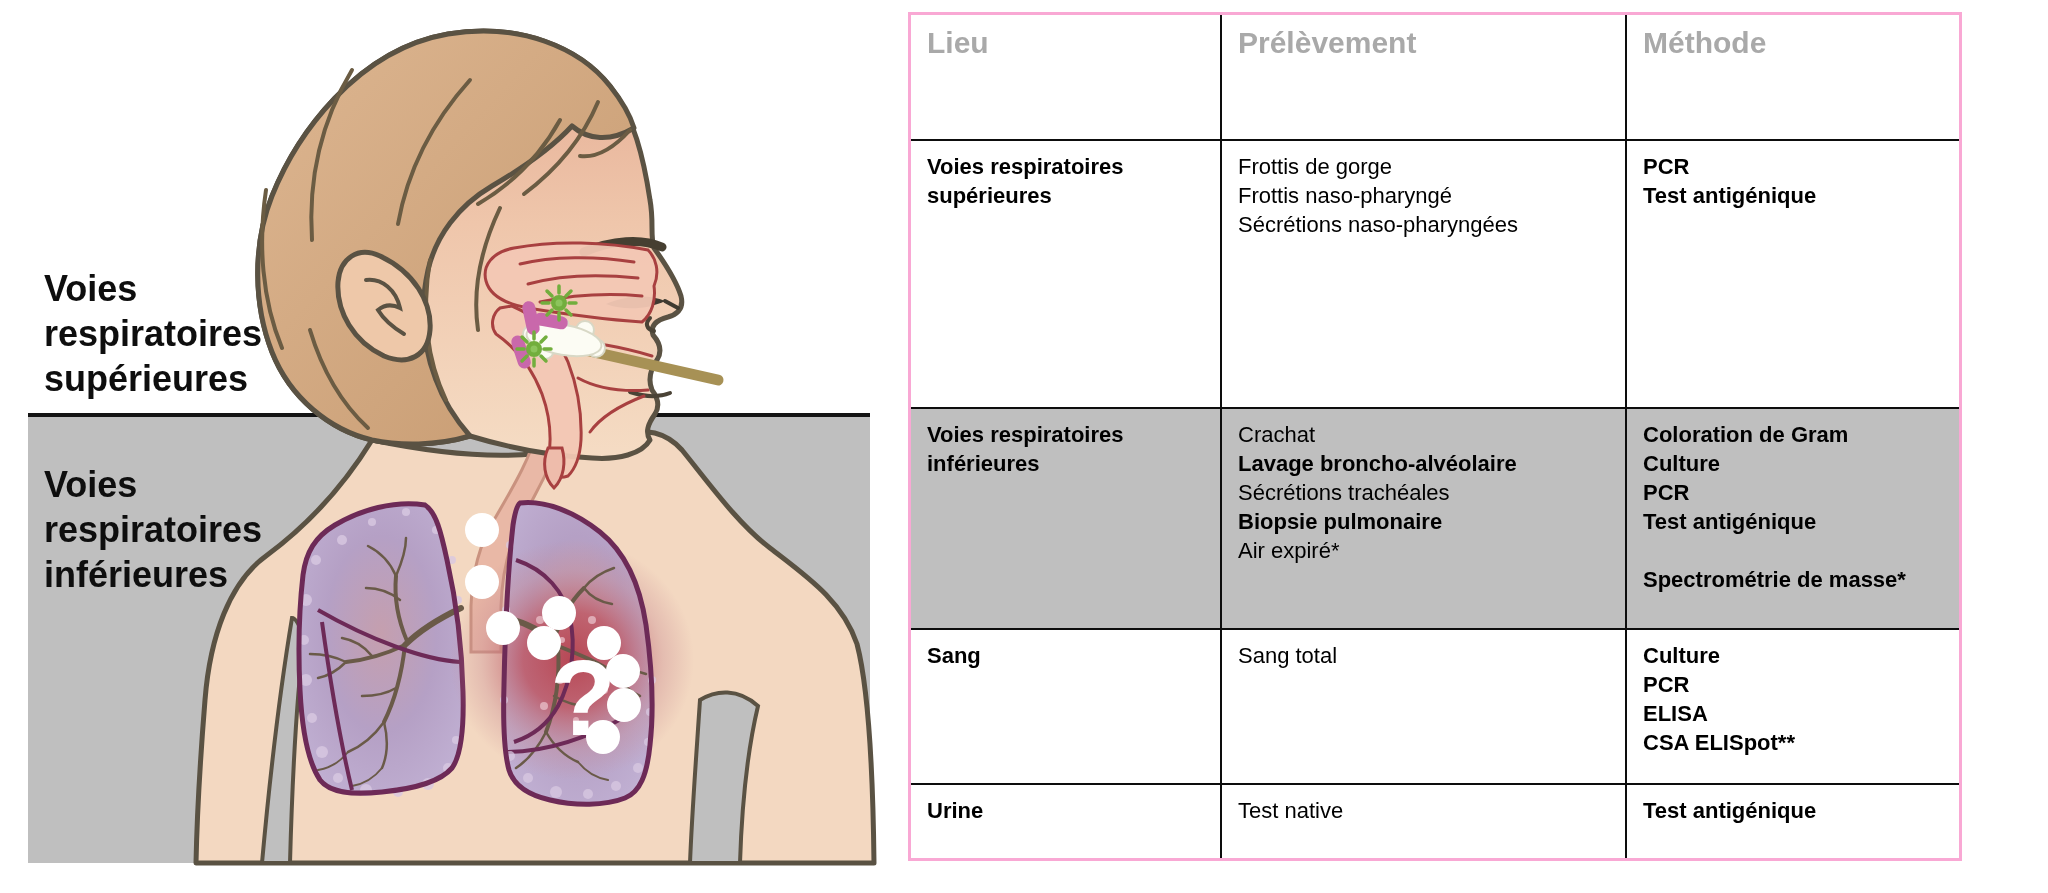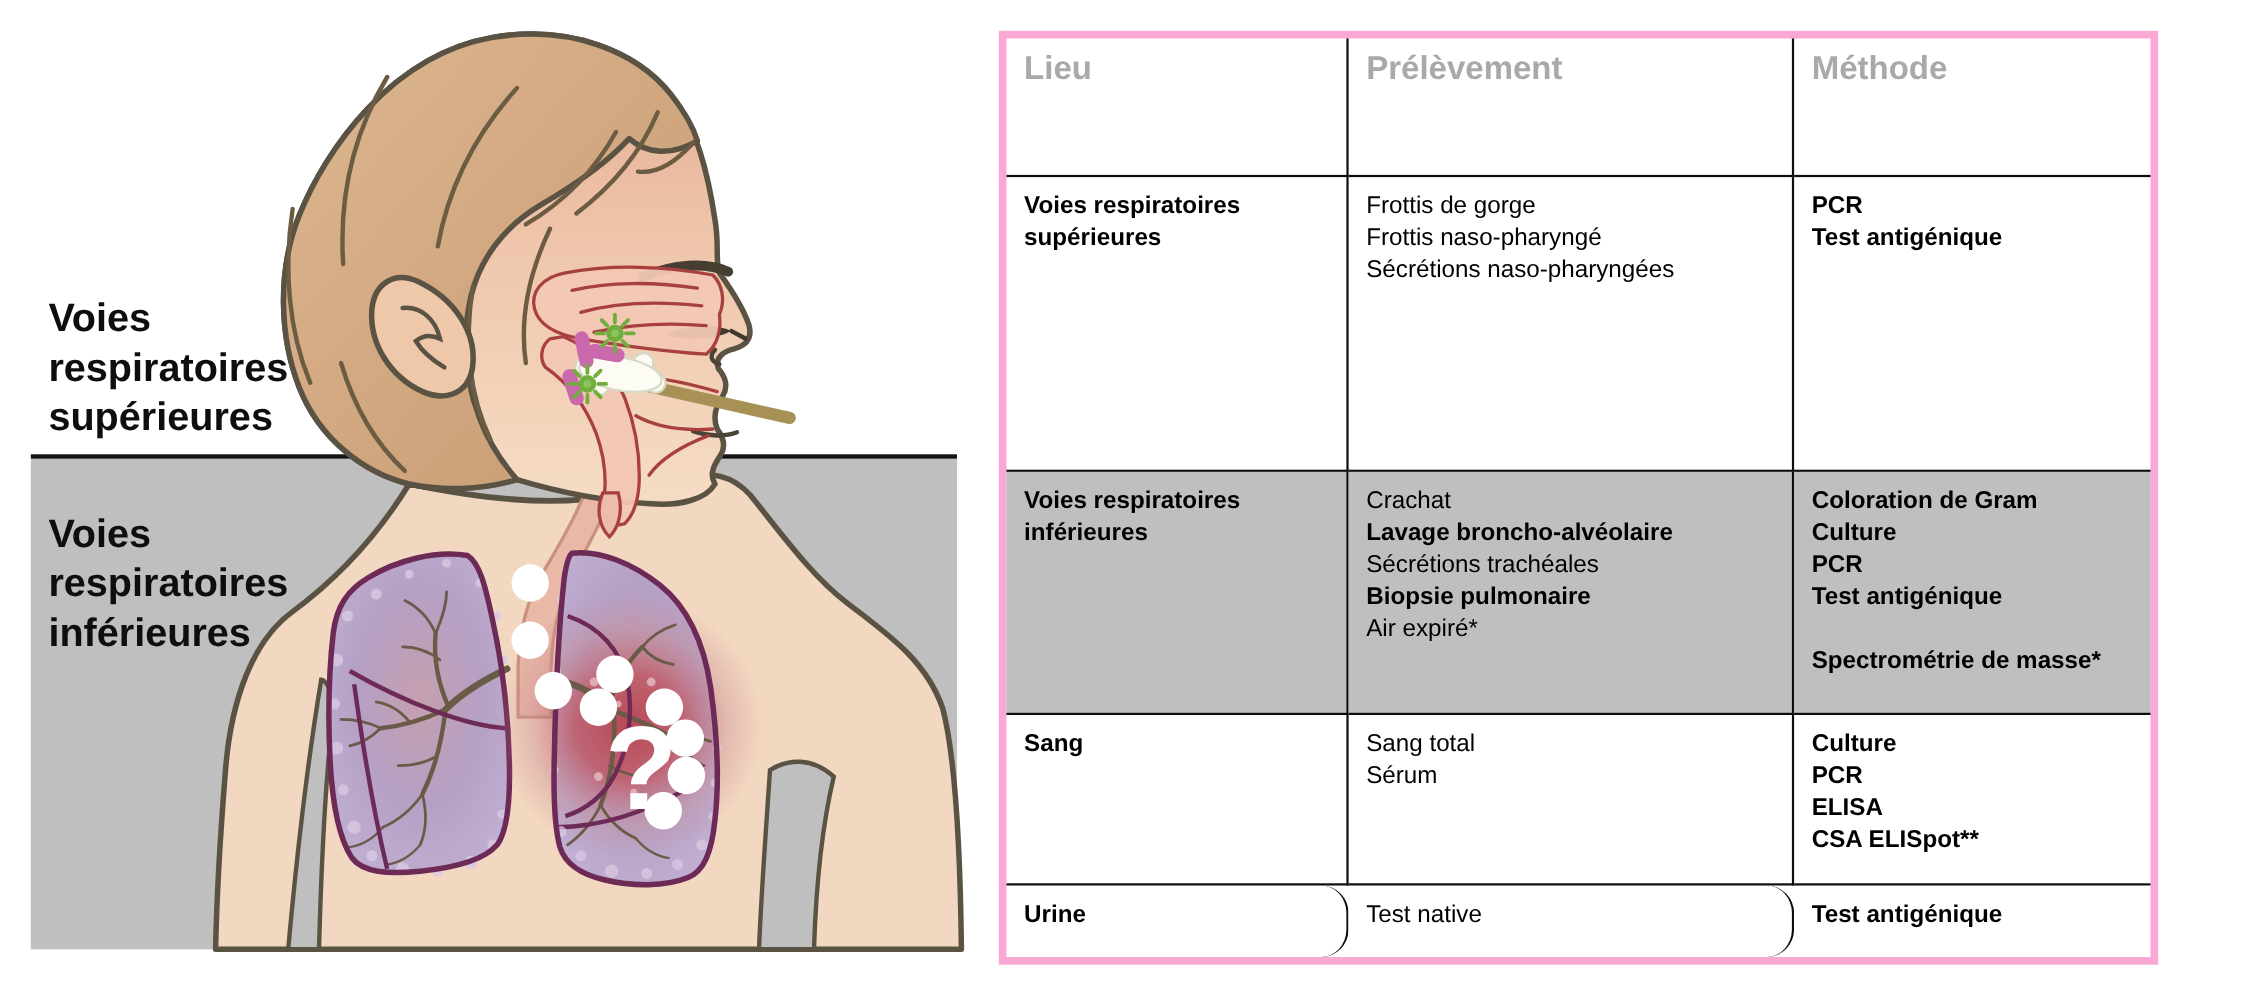--- a/index.html
+++ b/index.html
@@ -20,40 +20,40 @@
     font-size:36px;
     line-height:45px;
     color:#0e0e0e;
     letter-spacing:0px;
   }
   .airway-label.upper{left:44px;top:266px;}
   .airway-label.lower{left:44px;top:462px;}
 
   
   .sample-table{
-    position:absolute;left:908px;top:28px;
+    position:absolute;left:908px;top:12px;
     width:1054px;height:849px;
-    border:7px solid #f9a8d4;
+    border:3px solid #f9a8d4;
     box-sizing:border-box;
     display:grid;
     grid-template-columns:311px 405px auto;
     grid-template-rows:126px 268px 221px 155px auto;
     background:#ffffff;
   }
   .cell{
     border-right:2px solid #0d0d0d;
     border-bottom:2px solid #0d0d0d;
     box-sizing:border-box;
     padding:11px 16px;
     font-size:22px;
     line-height:29px;
     color:#000000;
   }
   .cell.last-col{border-right:none;font-weight:bold;}
-  .cell.last-row{border-bottom:none;border-radius:25px;}
+  .cell.last-row{border-bottom:none;}
   .cell.head{
     font-size:30px;
     font-weight:bold;
     color:#a9a9a9;
     padding-top:13px;
   }
   .cell.gray{background:#bfbfbf;}
   .cell .line{min-height:29px;}
   .cell .line:empty::before{content:"\00a0";}
   .b{font-weight:bold;}
@@ -326,21 +326,20 @@
     <div class="line">Culture</div>
     <div class="line">PCR</div>
     <div class="line">Test antigénique</div>
     <div class="line"></div>
     <div class="line">Spectrométrie de masse*</div>
   </div>
 
   <div class="cell b">Sang</div>
   <div class="cell">
     <div class="line">Sang total</div>
-    <div class="line">Sérum</div>
   </div>
   <div class="cell last-col">
     <div class="line">Culture</div>
     <div class="line">PCR</div>
     <div class="line">ELISA</div>
     <div class="line">CSA ELISpot**</div>
   </div>
 
   <div class="cell b last-row">Urine</div>
   <div class="cell last-row">

